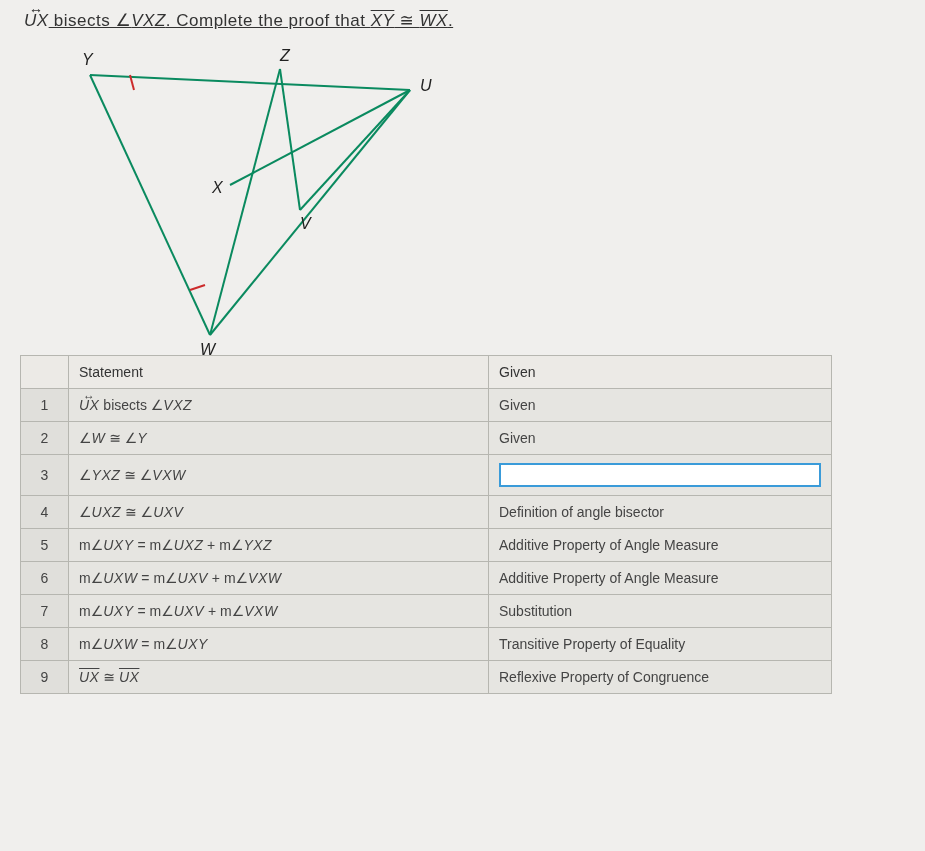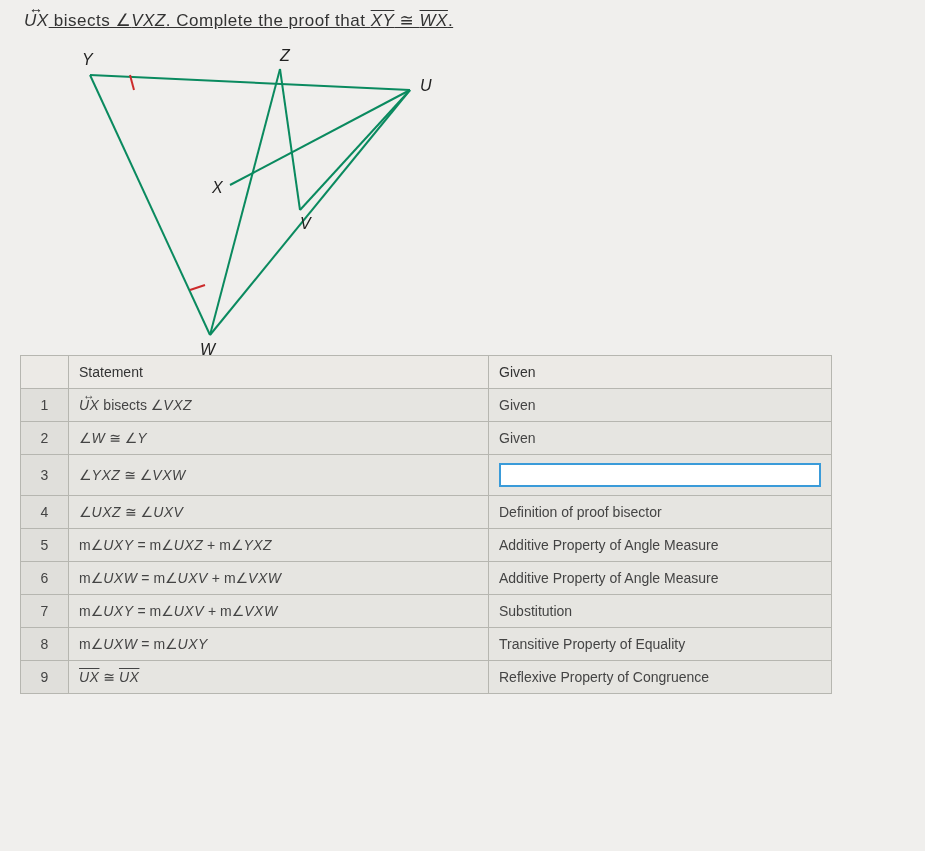--- a/index.html
+++ b/index.html
@@ -134,21 +134,21 @@
         <td>Given</td>
       </tr>
       <tr>
         <td class="rownum">3</td>
         <td class="stmt">∠<span class="math">YXZ</span> ≅ ∠<span class="math">VXW</span></td>
         <td><input type="text" class="reason-input" style=""></td>
       </tr>
       <tr>
         <td class="rownum">4</td>
         <td class="stmt">∠<span class="math">UXZ</span> ≅ ∠<span class="math">UXV</span></td>
-        <td>Definition of proof bisector</td>
+        <td>Definition of angle bisector</td>
       </tr>
       <tr>
         <td class="rownum">5</td>
         <td class="stmt"><span class="upm">m</span>∠<span class="math">UXY</span> = <span class="upm">m</span>∠<span class="math">UXZ</span> + <span class="upm">m</span>∠<span class="math">YXZ</span></td>
         <td>Additive Property of Angle Measure</td>
       </tr>
       <tr>
         <td class="rownum">6</td>
         <td class="stmt"><span class="upm">m</span>∠<span class="math">UXW</span> = <span class="upm">m</span>∠<span class="math">UXV</span> + <span class="upm">m</span>∠<span class="math">VXW</span></td>
         <td>Additive Property of Angle Measure</td>

